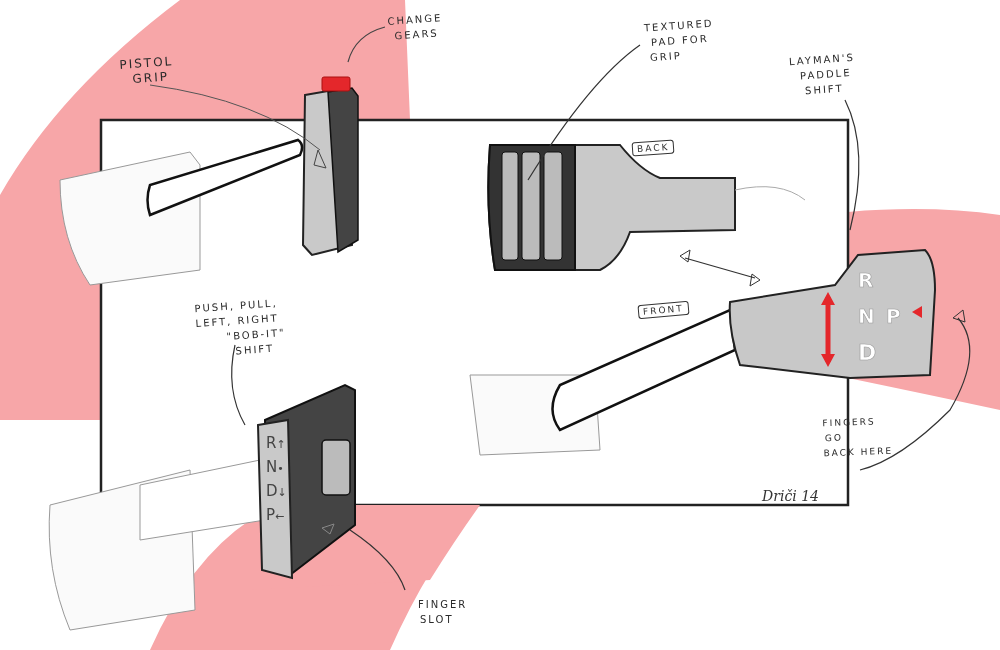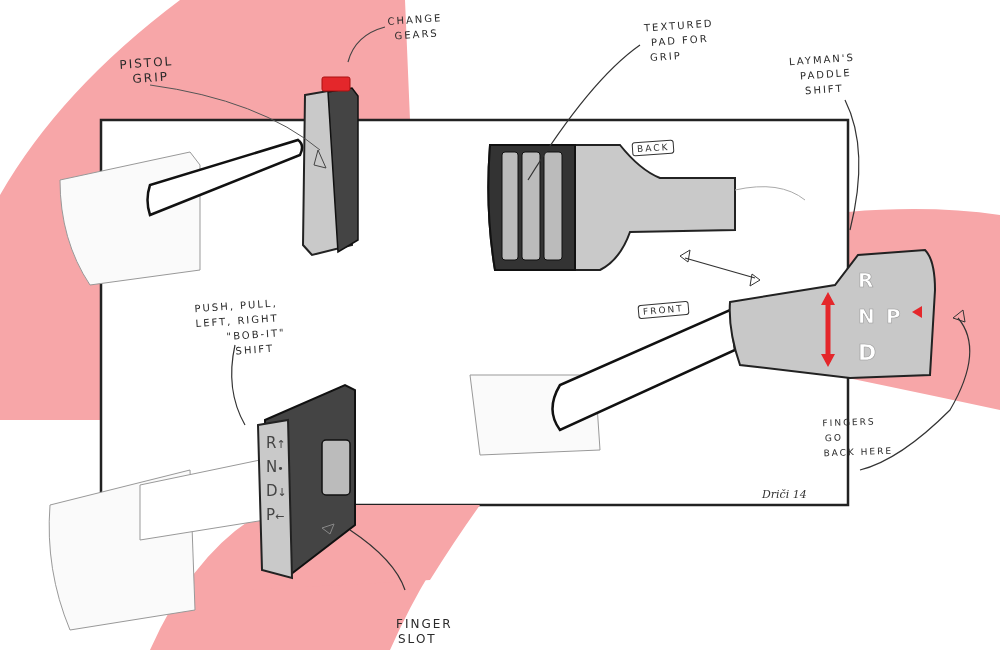--- a/index.html
+++ b/index.html
@@ -1,21 +1,21 @@
 <!DOCTYPE html>
 <html><head>
 <meta charset="utf-8">
 <style>
   html,body{margin:0;padding:0;background:#ffffff;}
   body{width:1000px;height:650px;position:relative;overflow:hidden;font-family:"DejaVu Sans",sans-serif;}
   #canvas{position:absolute;left:0;top:0;width:1000px;height:650px;}
   .note{position:absolute;font-family:"DejaVu Sans",sans-serif;font-size:12px;letter-spacing:2px;color:#2a2a2a;text-transform:uppercase;line-height:15px;transform:rotate(-4deg);white-space:nowrap;}
   .note span{display:block;}
   .tag{position:absolute;font-size:9px;letter-spacing:2px;color:#333;border:1.5px solid #333;border-radius:3px;padding:1px 4px;background:#fff;text-transform:uppercase;}
-  .sig{position:absolute;font-family:"DejaVu Serif",serif;font-style:italic;font-size:11px;color:#333;}
+  .sig{position:absolute;font-family:"DejaVu Serif",serif;font-style:italic;font-size:14px;color:#333;}
 </style>
 </head>
 <body>
 
 <svg id="canvas" viewBox="0 0 1000 650" width="1000" height="650" xmlns="http://www.w3.org/2000/svg">
 
   <path d="M180,0 L405,0 L410,120 L100,120 L100,420 L0,420 L0,195 Q60,90 180,0 Z" fill="#F7A6A8"></path>
   <path d="M848,212 Q930,205 1000,215 L1000,410 Q930,395 848,378 Z" fill="#F7A6A8"></path>
   <path d="M150,650 Q190,560 250,520 L480,505 Q430,560 390,650 Z" fill="#F7A6A8"></path>
 
@@ -92,21 +92,21 @@
   <span>PUSH, PULL,</span>
   <span>LEFT, RIGHT</span>
   <span style="padding-left:30px">"BOB-IT"</span>
   <span style="padding-left:38px">SHIFT</span>
 </div>
 <div class="note" style="left:823px;top:415px;font-size:9px;transform:rotate(-2deg);">
   <span>FINGERS</span>
   <span style="padding-left:2px">GO</span>
   <span>BACK HERE</span>
 </div>
-<div class="note" style="left:396px;top:597px;font-size:12px;transform:none;margin-top:20px;">
+<div class="note" style="left:418px;top:597px;font-size:10px;transform:none;">
   <span>FINGER</span>
   <span style="padding-left:2px">SLOT</span>
 </div>
 
 <div class="tag" style="left:632px;top:141px;transform:rotate(-4deg);">BACK</div>
 <div class="tag" style="left:638px;top:303px;transform:rotate(-5deg);">FRONT</div>
 <div class="sig" style="left:762px;top:488px;">Driči 14</div>
 
 <div style="position:absolute;left:266px;top:432px;font-size:15px;line-height:23px;color:#444;">
   <div><span>R</span><span style="font-size:11px">↑</span></div>

